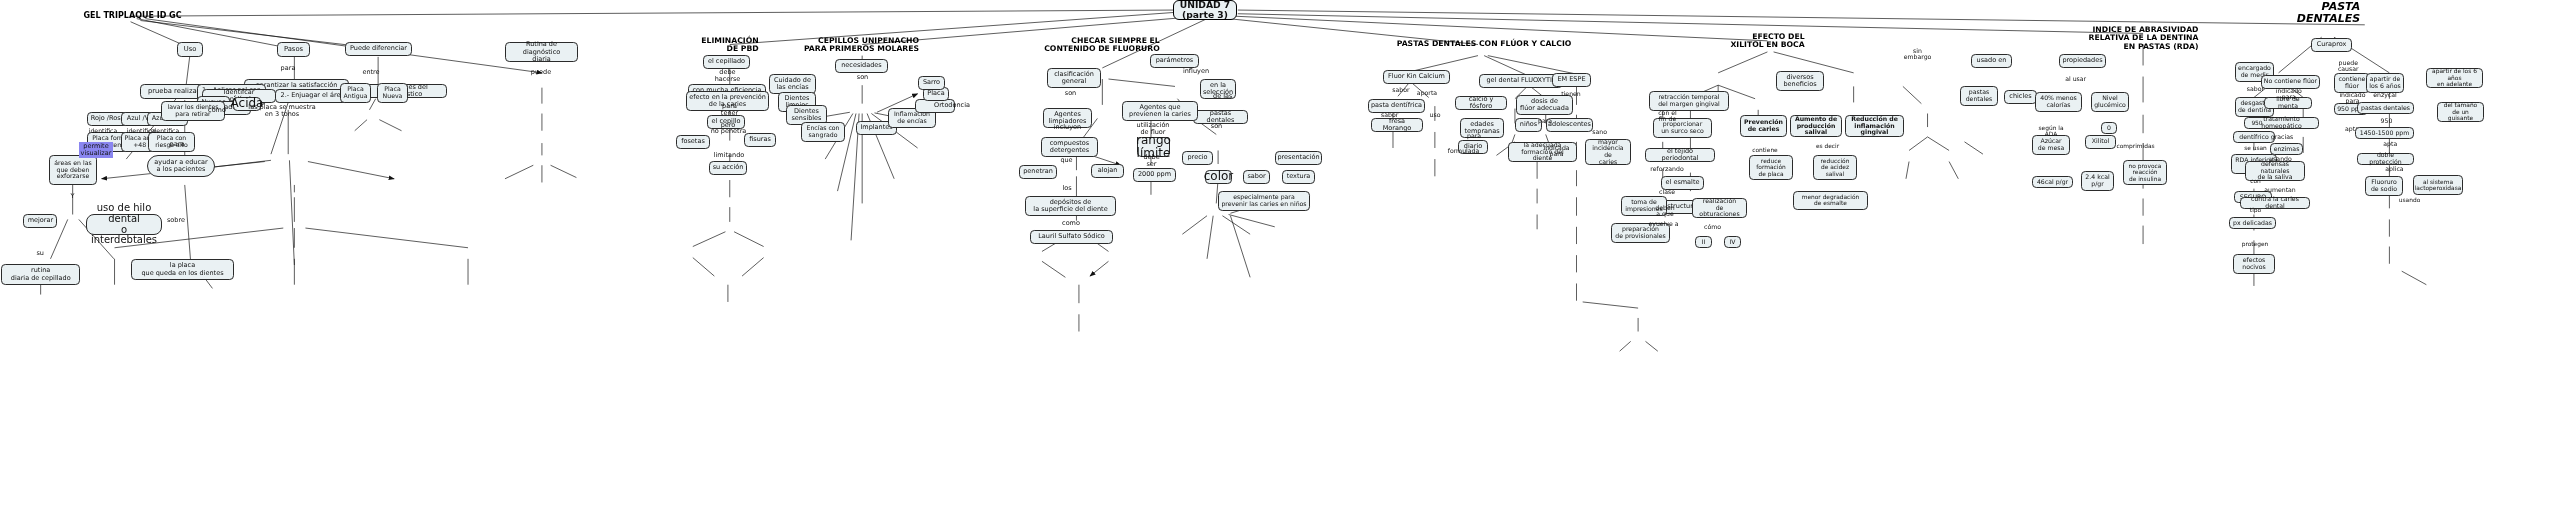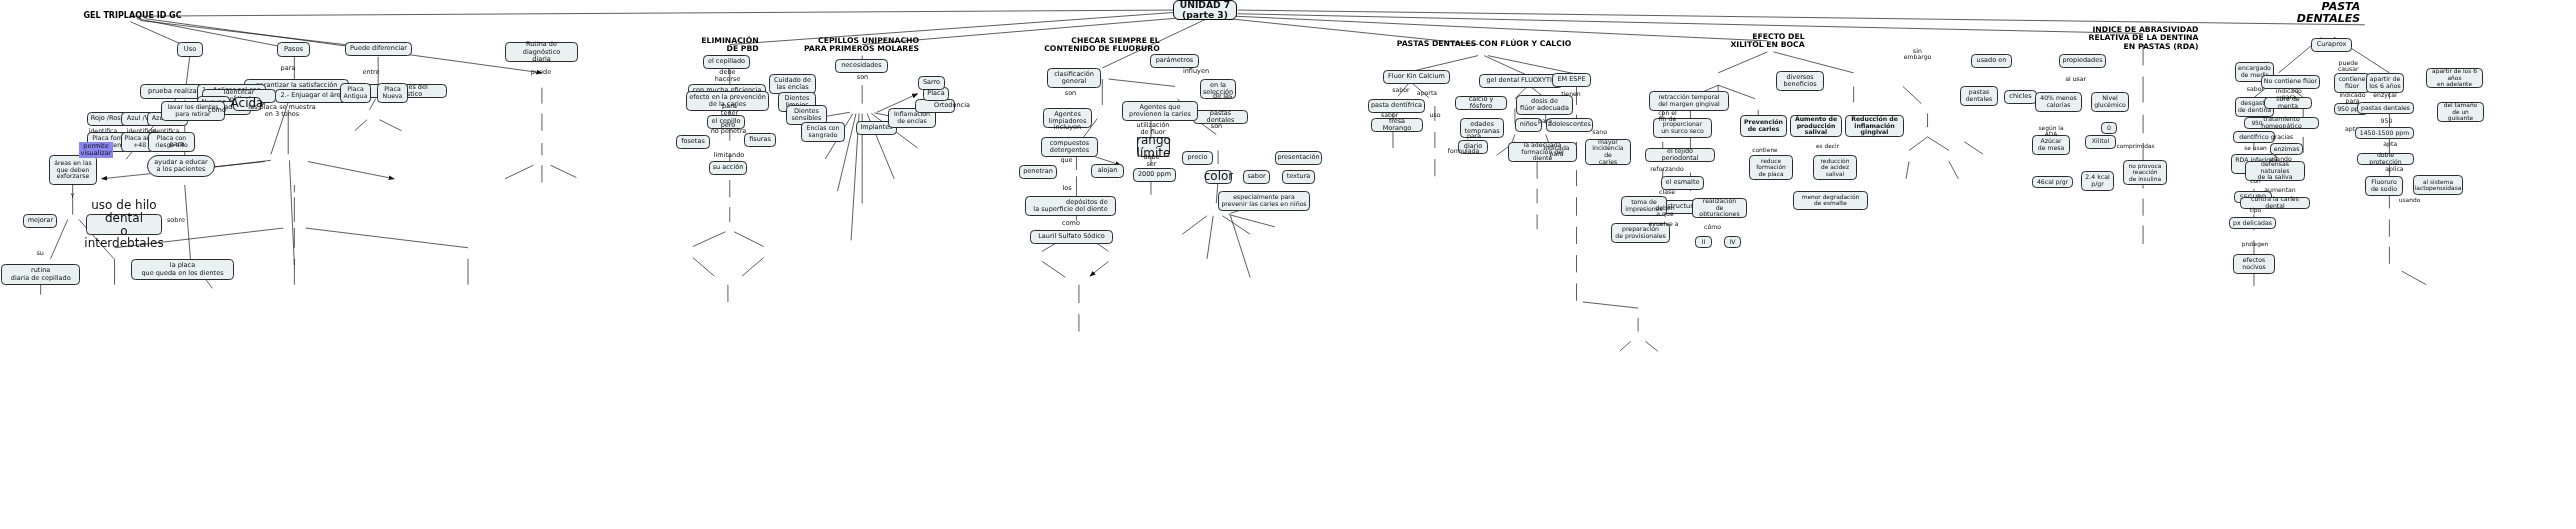--- a/index.html
+++ b/index.html
@@ -267,21 +267,21 @@
 DENTALES</div>
 
   <div class="node" style="left:177px;top:42px;width:26px;height:15px;font-size:6.8px;">Uso</div>
   <div class="node" style="left:140px;top:84px;width:73px;height:15px;font-size:6.8px;">prueba realizada</div>
   <div class="node" style="left:49px;top:155px;width:48px;height:30px;font-size:6.2px;">áreas en las
 que deben
 exforzarse</div>
   <div class="node" style="left:147px;top:155px;width:68px;height:22px;font-size:6.5px;border-radius:11px;">ayudar a educar
 a los pacientes</div>
   <div class="node" style="left:23.4px;top:214px;width:34px;height:13.5px;font-size:6.5px;">mejorar</div>
-  <div class="node" style="left:86px;top:214px;width:76px;height:21px;font-size:12px;">uso de hilo dental
+  <div class="node" style="left:86px;top:214px;width:76px;height:21px;font-size:10px;border-radius:8px;">uso de hilo dental
 o interdebtales</div>
   <div class="node" style="left:1.2px;top:264px;width:79px;height:21px;font-size:6.5px;">rutina
 diaria de cepillado</div>
   <div class="node" style="left:131px;top:259px;width:103px;height:21px;font-size:6.5px;">la placa
 que queda en los dientes</div>
 
   <div class="node" style="left:277px;top:42px;width:33px;height:15px;font-size:6.8px;">Pasos</div>
   <div class="node" style="left:244px;top:79px;width:105px;height:20px;font-size:6.5px;">garantizar la satisfacción
 del paciente</div>
   <div class="node" style="left:197px;top:84px;width:69px;height:21px;font-size:6.5px;">1.- Aplicar gel con
@@ -346,21 +346,21 @@
 selección</div>
   <div class="node" style="left:1193px;top:110px;width:55px;height:13.5px;font-size:6.5px;">pastas dentales</div>
   <div class="node" style="left:1043px;top:108px;width:49px;height:20px;font-size:6.5px;">Agentes
 limpiadores</div>
   <div class="node" style="left:1122px;top:101px;width:76px;height:20px;font-size:6.5px;">Agentes que
 previenen la caries</div>
   <div class="node" style="left:1041px;top:137px;width:57px;height:20px;font-size:6.5px;">compuestos
 detergentes</div>
   <div class="node" style="left:1019px;top:165px;width:38px;height:13.5px;font-size:6.5px;">penetran</div>
   <div class="node" style="left:1091px;top:164px;width:33px;height:13.5px;font-size:6.5px;">alojan</div>
-  <div class="node" style="left:1025px;top:196px;width:91px;height:20px;font-size:6.5px;text-align:right;">depósitos de
+  <div class="node" style="left:1025px;top:196px;width:91px;height:20px;font-size:6.5px;">depósitos de
 la superficie del diente</div>
   <div class="node" style="left:1030px;top:230px;width:83px;height:13.5px;font-size:6.5px;">Lauril Sulfato Sódico</div>
   <div class="node" style="left:1137px;top:137px;width:33px;height:20px;font-size:12px;">rango
 límite</div>
   <div class="node" style="left:1133px;top:168px;width:43px;height:13.5px;font-size:6.5px;">2000 ppm</div>
   <div class="node" style="left:1182px;top:151px;width:31px;height:13.5px;font-size:6.5px;">precio</div>
   <div class="node" style="left:1205px;top:170px;width:27px;height:13.5px;font-size:12px;">color</div>
   <div class="node" style="left:1243px;top:170px;width:27px;height:13.5px;font-size:6.5px;">sabor</div>
   <div class="node" style="left:1275px;top:151px;width:47px;height:13.5px;font-size:6.5px;">presentación</div>
   <div class="node" style="left:1282px;top:170px;width:33px;height:13.5px;font-size:6.5px;">textura</div>

